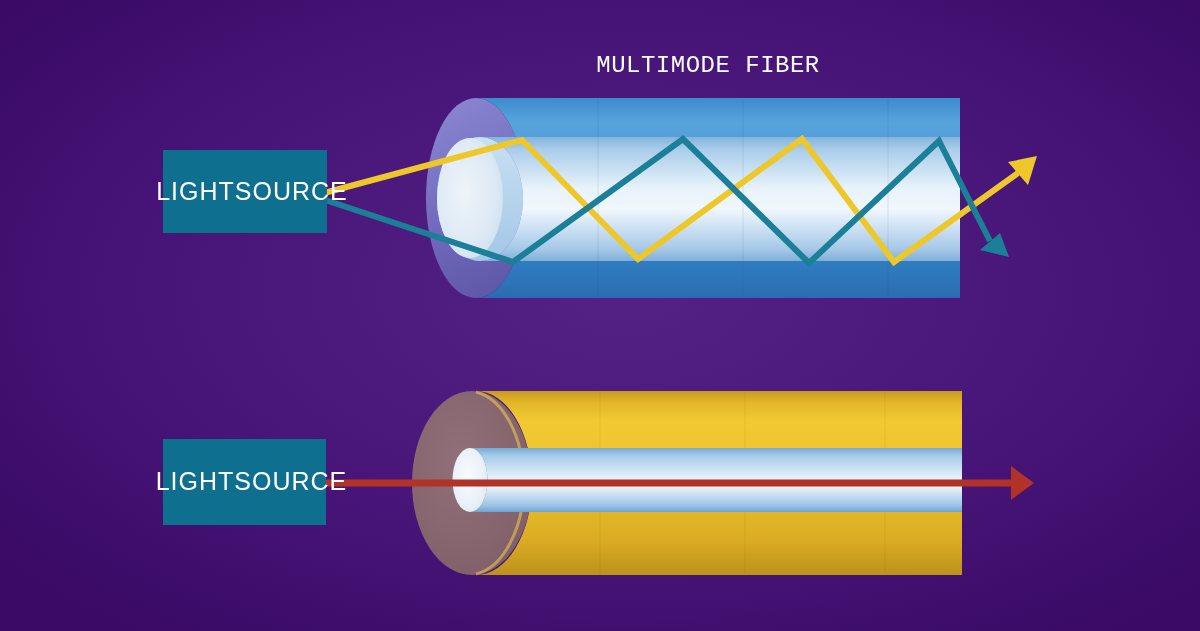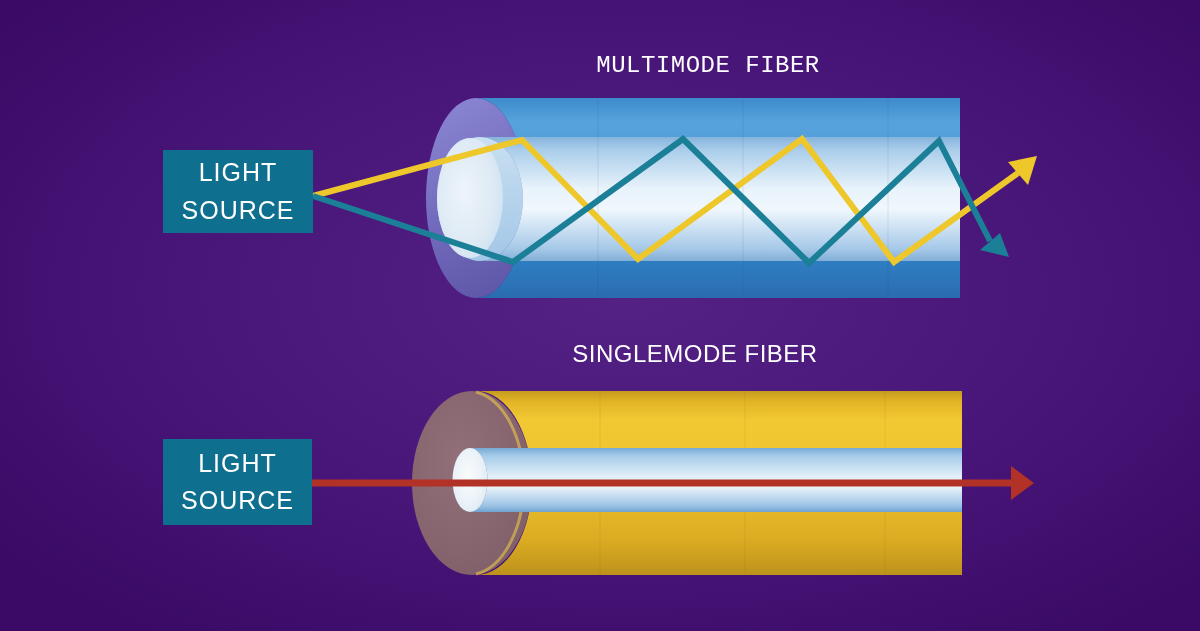--- a/index.html
+++ b/index.html
@@ -11,23 +11,23 @@
   }
   svg.diagram{position:absolute;left:0;top:0;}
   .fiber-title{
     position:absolute;transform:translateX(-50%);
     color:#ffffff;font-size:24px;letter-spacing:0.5px;font-weight:500;
     white-space:nowrap;
   }
   .title-multi{left:708px;top:52px;font-family:Liberation Mono, monospace;}
   .title-single{left:695px;top:340px;}
   .light-source-box{
-    position:absolute;display:flex;flex-direction:column;
+    position:absolute;display:flex;flex-direction:row;
     align-items:center;justify-content:center;
-    font-size:25px;letter-spacing:1px;line-height:1.5;font-weight:500;
+    font-size:25px;letter-spacing:1px;line-height:1.5;font-weight:500;padding-left:14px;
   }
   .box-multi{left:163px;top:150px;width:150px;height:83px;}
   .box-single{left:163px;top:439px;width:149px;height:86px;}
 </style>
 </head>
 <body>
 
 <div class="stage">
 
   <svg class="diagram" width="1200" height="631" viewBox="0 0 1200 631">
@@ -118,21 +118,20 @@
       </g>
       <path d="M 470,448 L 962,448 L 962,512 L 470,512 A 17.5 32 0 0 0 470,448 Z" fill="url(#smCoreGrad)"></path>
       <ellipse cx="470" cy="480" rx="17.5" ry="32" fill="url(#smFaceGrad)"></ellipse>
     </g>
 
     <polyline fill="none" stroke-width="7" points="312,483 1014,483" stroke="#b23228"></polyline>
     <polygon points="1034,483 1011,466 1011,500" fill="#b23228"></polygon>
   </svg>
 
   <div class="fiber-title title-multi">MULTIMODE FIBER</div>
-  <div class="fiber-title title-single">SINGLEMODE FIBER</div>
 
   <div class="light-source-box box-multi" style="background-color: rgb(15, 111, 143); color: rgb(255, 255, 255);">
     <div>LIGHT</div>
     <div>SOURCE</div>
   </div>
   <div class="light-source-box box-single" style="background-color: rgb(15, 111, 143); color: rgb(255, 255, 255);">
     <div>LIGHT</div>
     <div>SOURCE</div>
   </div>
 

